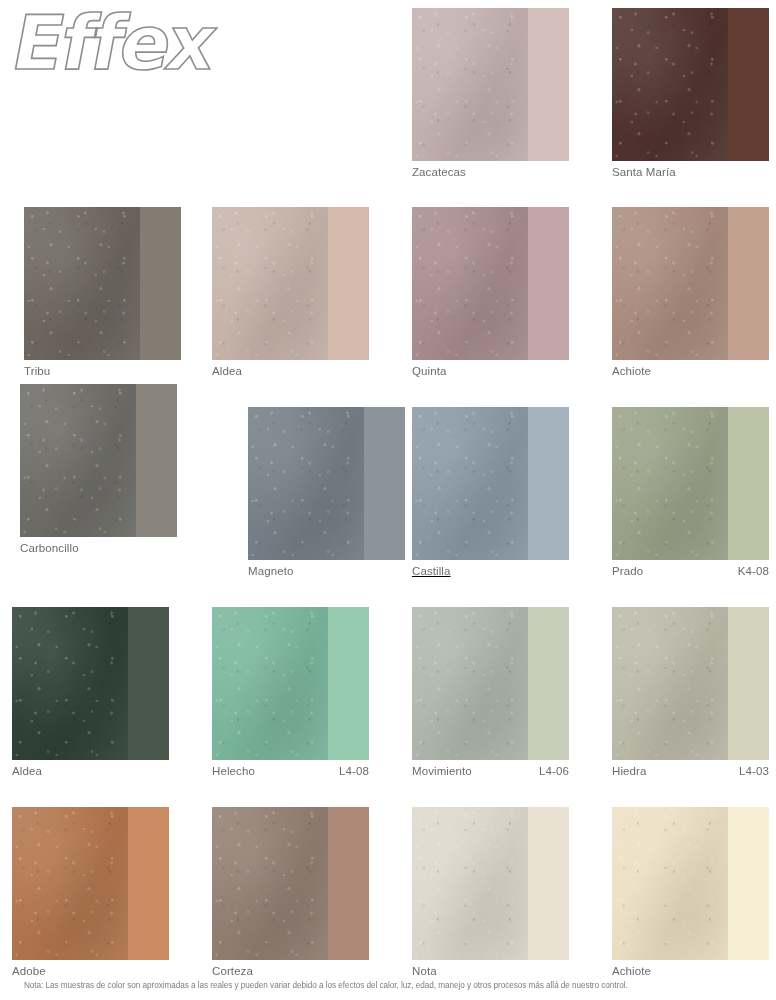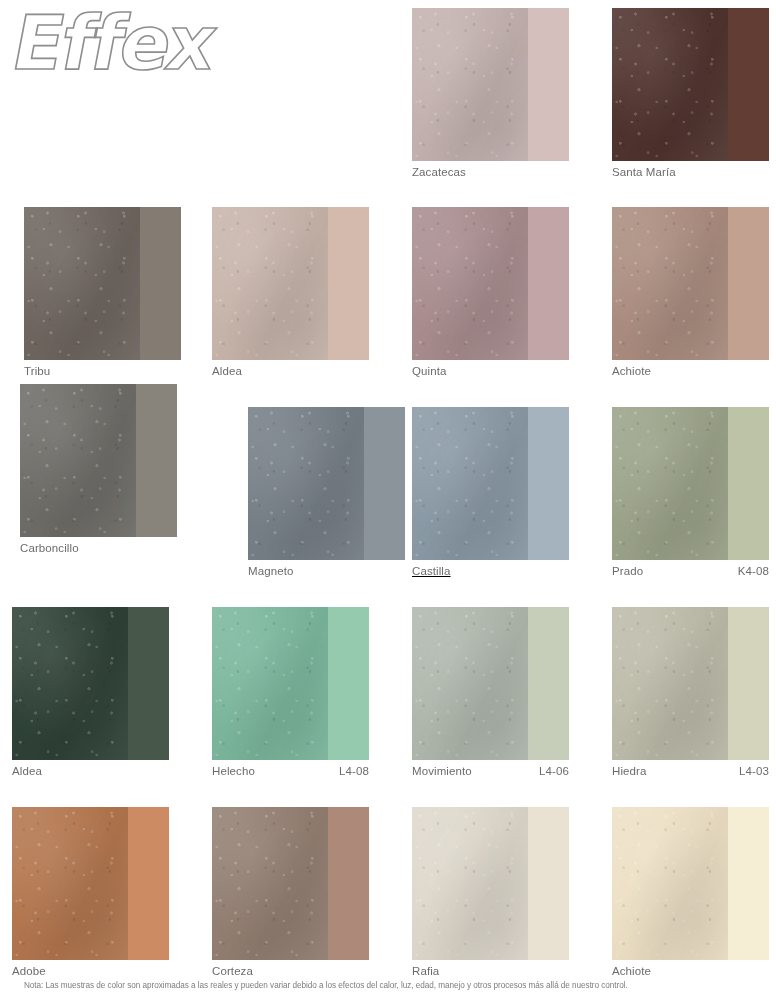--- a/index.html
+++ b/index.html
@@ -290,21 +290,21 @@
         <span class="name">Corteza</span>
         <span class="code"></span>
       </div>
     </div>
     <div class="cell" style="left: 412px; top: 807px;">
       <div class="swatch">
         <div class="swatch-main" style="background-color: rgb(222, 216, 204);"></div>
         <div class="swatch-strip" style="background-color: rgb(233, 225, 209);"></div>
       </div>
       <div class="caption">
-        <span class="name">Rafia</span>
+        <span class="name">Nota</span>
         <span class="code"></span>
       </div>
     </div>
     <div class="cell" style="left: 612px; top: 807px;">
       <div class="swatch">
         <div class="swatch-main" style="background-color: rgb(237, 224, 197);"></div>
         <div class="swatch-strip" style="background-color: rgb(246, 237, 213);"></div>
       </div>
       <div class="caption">
         <span class="name">Achiote</span>

